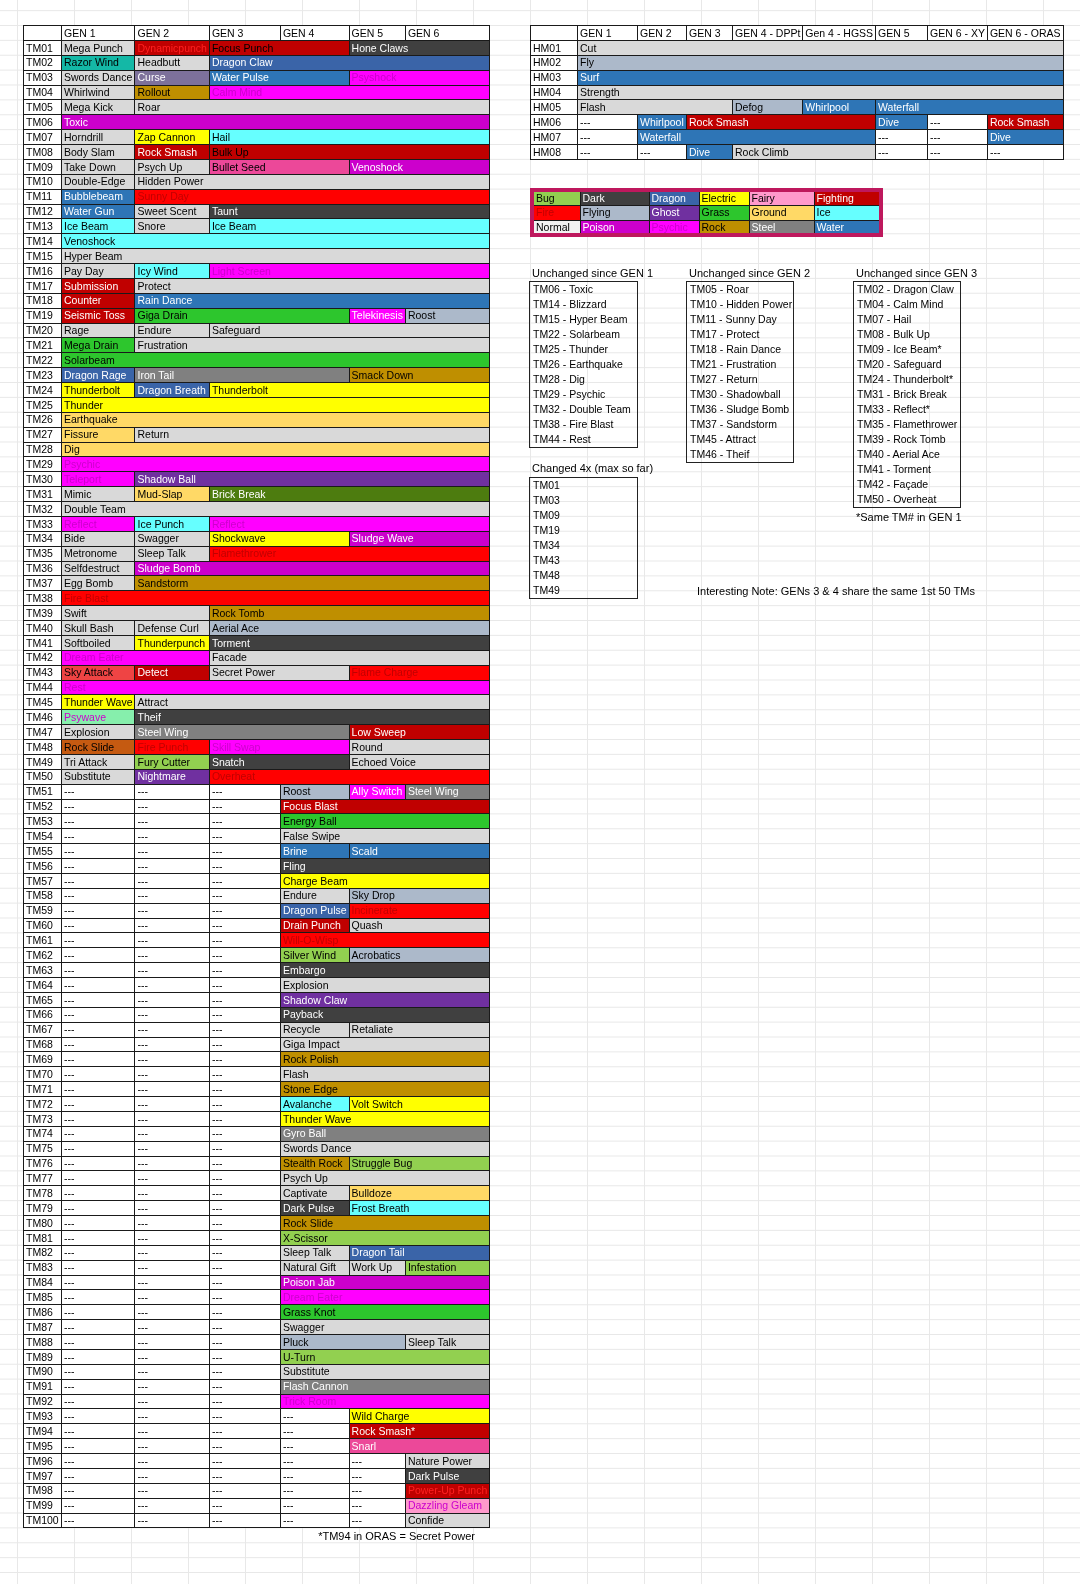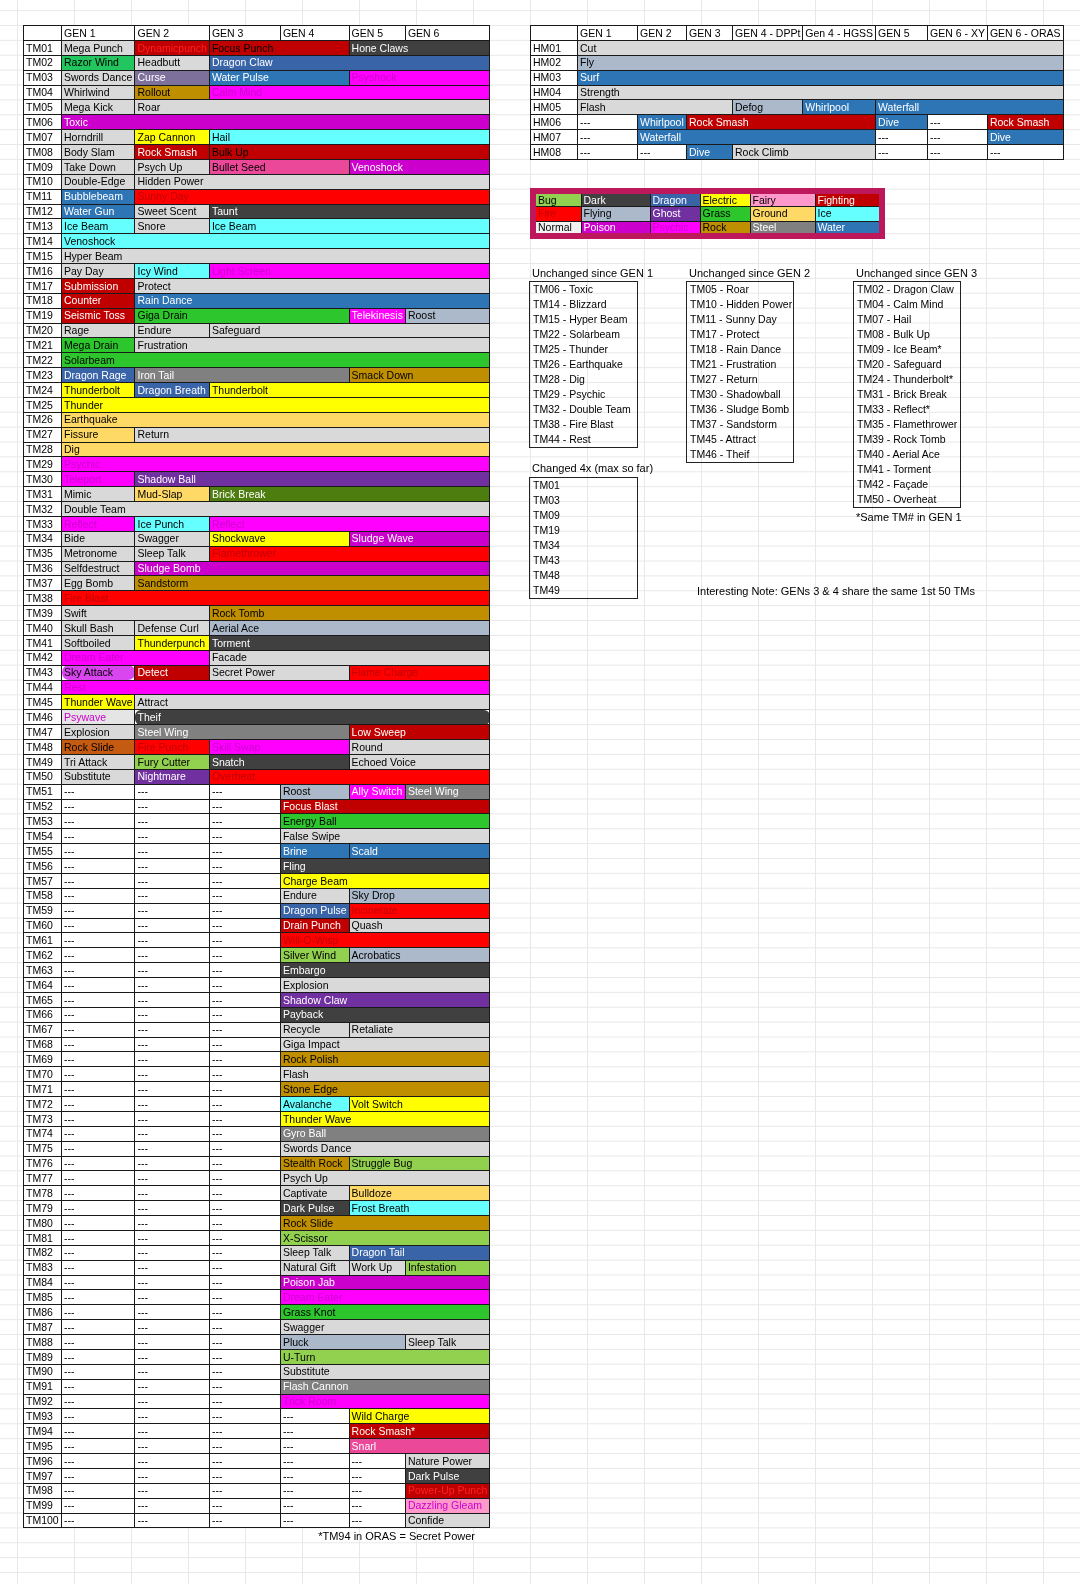--- a/index.html
+++ b/index.html
@@ -15,21 +15,21 @@
   table.grid{position:absolute;border-collapse:collapse;table-layout:fixed;background:#fff;border:1.5px solid #111;}
   table.grid th,table.grid td{
     border:1px solid #1a1a1a;font-size:10.5px;font-weight:400;
     padding:0 2px;white-space:nowrap;overflow:hidden;line-height:1;
     text-align:left;vertical-align:middle;box-sizing:border-box;
   }
   table.grid tr{height:14.88px;}
   table.grid thead th{background:#fff;}
   table.grid tbody th{background:#fff;font-weight:400;}
   td.ctr{text-align:center;}
-  table.legend{border:6px solid #be185d;}
+  table.legend{border:4px solid #be185d;}
   table.legend tr{height:15px;}
   .list-title{position:absolute;font-size:11px;line-height:14px;white-space:nowrap;}
   .list-box{position:absolute;border:1.5px solid #222;background:transparent;box-sizing:border-box;}
   .list-item{height:15px;line-height:15px;font-size:10.5px;padding-left:3px;white-space:nowrap;}
   .footnote{position:absolute;font-size:11px;white-space:nowrap;}
 </style>
 </head>
 <body>
 
 <div>
@@ -58,21 +58,21 @@
       <tbody>
         <tr>
           <th>TM01</th>
           <td colspan="1" style="background: rgb(217, 217, 217); color: rgb(0, 0, 0);">Mega Punch</td>
           <td colspan="1" style="background: rgb(192, 0, 0); color: rgb(255, 32, 32);">Dynamicpunch</td>
           <td colspan="2" class="ctr" style="background: rgb(192, 0, 0); color: rgb(0, 0, 0);">Focus Punch</td>
           <td colspan="2" class="ctr" style="background: rgb(64, 64, 64); color: rgb(255, 255, 255);">Hone Claws</td>
         </tr>
         <tr>
           <th>TM02</th>
-          <td colspan="1" style="background: #22c55e; color: rgb(0, 0, 0);">Razor Wind</td>
+          <td colspan="1" style="background: #14b8a6; color: rgb(0, 0, 0);">Razor Wind</td>
           <td colspan="1" style="background: rgb(217, 217, 217); color: rgb(0, 0, 0);">Headbutt</td>
           <td colspan="4" class="ctr" style="background: rgb(58, 100, 168); color: rgb(255, 255, 255);">Dragon Claw</td>
         </tr>
         <tr>
           <th>TM03</th>
           <td colspan="1" style="background: rgb(217, 217, 217); color: rgb(0, 0, 0);">Swords Dance</td>
           <td colspan="1" style="background: rgb(125, 113, 155); color: rgb(255, 255, 255);">Curse</td>
           <td colspan="2" class="ctr" style="background: rgb(46, 117, 182); color: rgb(255, 255, 255);">Water Pulse</td>
           <td colspan="2" class="ctr" style="background: rgb(255, 0, 255); color: rgb(204, 0, 204);">Psyshock</td>
         </tr>
@@ -276,38 +276,38 @@
           <td colspan="1" style="background: rgb(255, 255, 0); color: rgb(0, 0, 0);">Thunderpunch</td>
           <td colspan="4" class="ctr" style="background: rgb(64, 64, 64); color: rgb(255, 255, 255);">Torment</td>
         </tr>
         <tr>
           <th>TM42</th>
           <td colspan="2" class="ctr" style="background: rgb(255, 0, 255); color: rgb(204, 0, 204);">Dream Eater</td>
           <td colspan="4" class="ctr" style="background: rgb(217, 217, 217); color: rgb(0, 0, 0);">Facade</td>
         </tr>
         <tr>
           <th>TM43</th>
-          <td colspan="1" style="background: #d946ef; color: rgb(0, 0, 0); border-radius: 7px;">Sky Attack</td>
+          <td colspan="1" style="background: #ef4444; color: rgb(0, 0, 0);">Sky Attack</td>
           <td colspan="1" style="background: rgb(192, 0, 0); color: rgb(255, 255, 255);">Detect</td>
           <td colspan="2" class="ctr" style="background: rgb(217, 217, 217); color: rgb(0, 0, 0);">Secret Power</td>
           <td colspan="2" class="ctr" style="background: rgb(255, 0, 0); color: rgb(192, 0, 0); margin-left: 12px;">Flame Charge</td>
         </tr>
         <tr>
           <th>TM44</th>
           <td colspan="6" class="ctr" style="background: rgb(255, 0, 255); color: rgb(204, 0, 204);">Rest</td>
         </tr>
         <tr>
           <th>TM45</th>
           <td colspan="1" style="background: rgb(255, 255, 0); color: rgb(0, 0, 0);">Thunder Wave</td>
           <td colspan="5" class="ctr" style="background: rgb(217, 217, 217); color: rgb(0, 0, 0);">Attract</td>
         </tr>
         <tr>
           <th>TM46</th>
-          <td colspan="1" style="background: #e5e5e5; color: rgb(204, 0, 204);">Psywave</td>
-          <td colspan="5" class="ctr" style="background: rgb(64, 64, 64); color: rgb(255, 255, 255); border-radius: 6px;">Theif</td>
+          <td colspan="1" style="background: #86efac; color: rgb(204, 0, 204);">Psywave</td>
+          <td colspan="5" class="ctr" style="background: rgb(64, 64, 64); color: rgb(255, 255, 255);">Theif</td>
         </tr>
         <tr>
           <th>TM47</th>
           <td colspan="1" style="background: rgb(217, 217, 217); color: rgb(0, 0, 0);">Explosion</td>
           <td colspan="3" class="ctr" style="background: rgb(128, 128, 128); color: rgb(255, 255, 255);">Steel Wing</td>
           <td colspan="2" class="ctr" style="background: rgb(192, 0, 0); color: rgb(255, 255, 255);">Low Sweep</td>
         </tr>
         <tr>
           <th>TM48</th>
           <td colspan="1" style="background: rgb(197, 90, 17); color: rgb(0, 0, 0);">Rock Slide</td>

